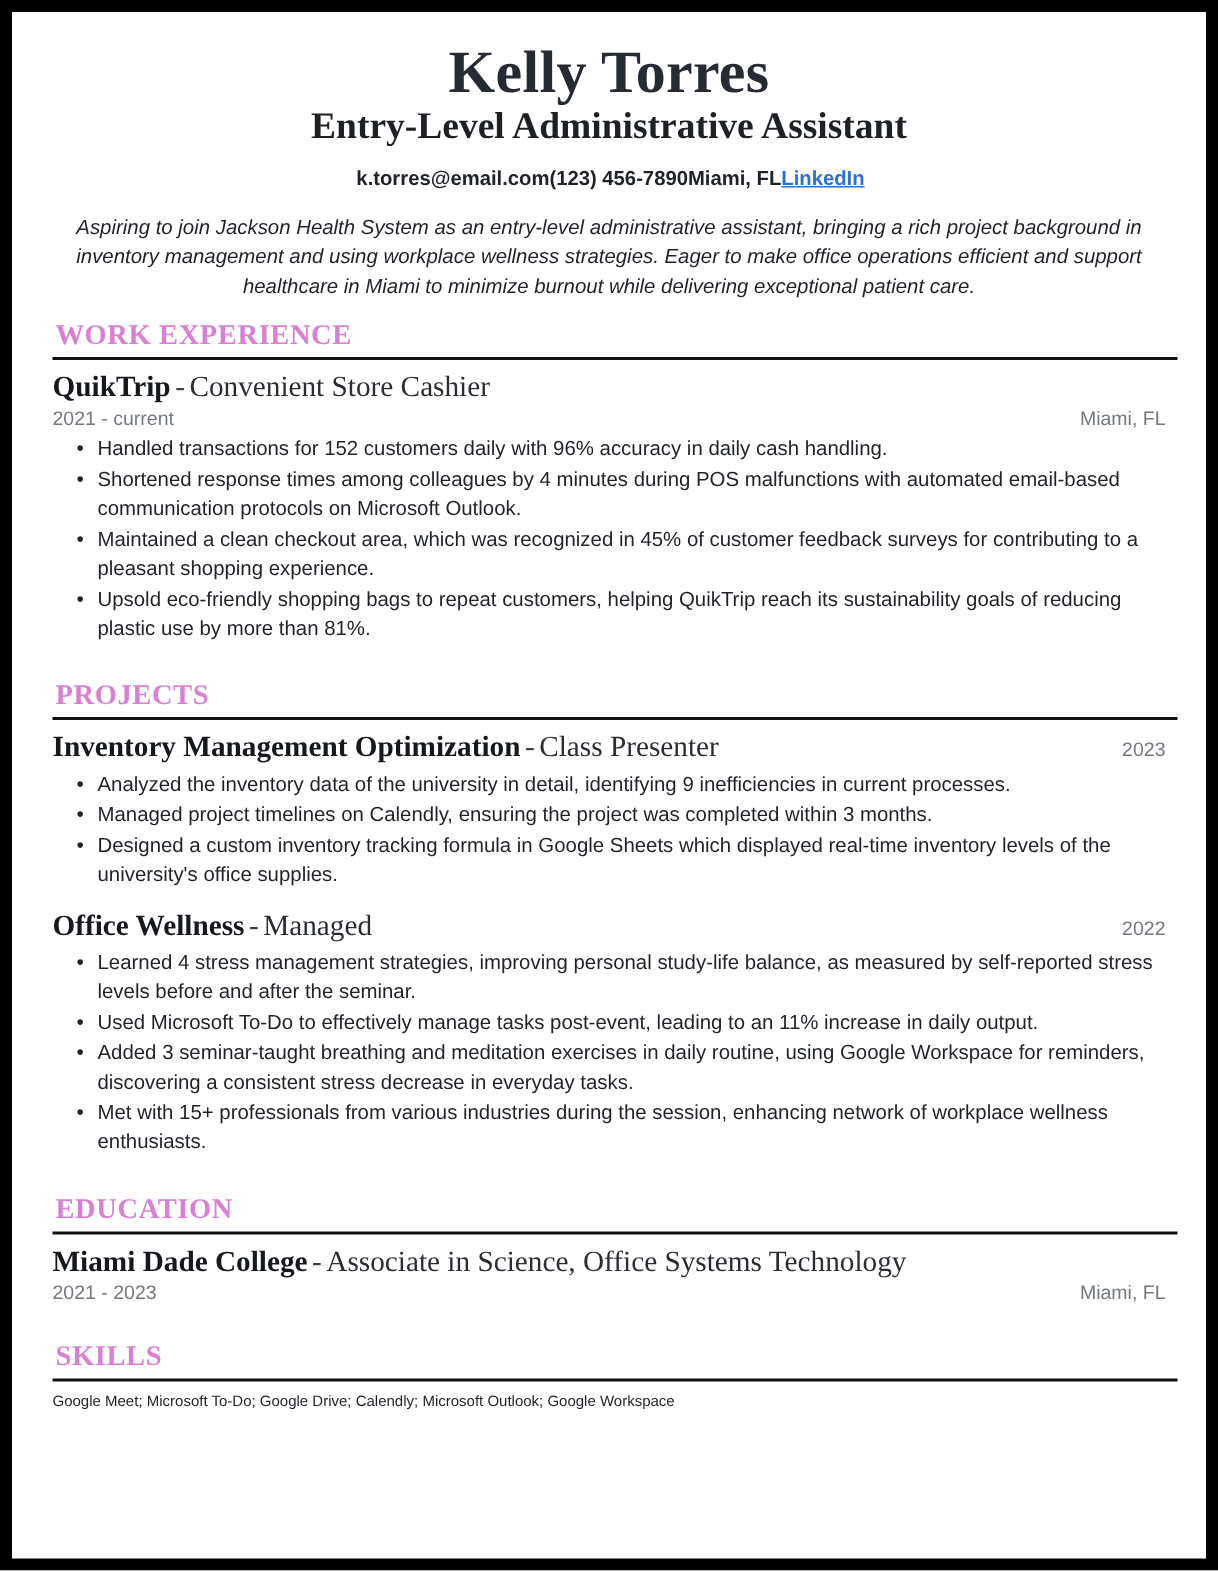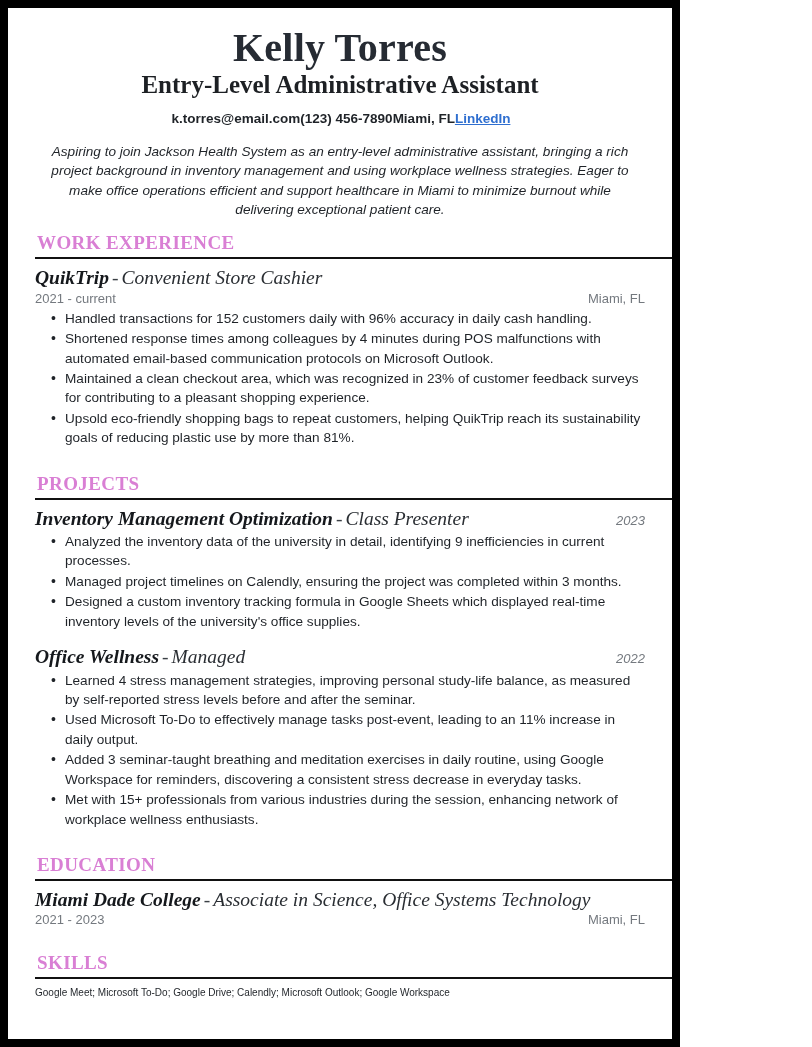--- a/index.html
+++ b/index.html
@@ -10,21 +10,21 @@
     background: #ffffff;
   }
   body {
     width: 812px;
     height: 1047px;
     font-family: "Liberation Sans", sans-serif;
     -webkit-font-smoothing: antialiased;
   }
 
   .page-frame {
-    width: 680px;
+    width: 812px;
     height: 1047px;
     border: 8px solid #000000;
     background: #ffffff;
     overflow: hidden;
   }
 
   .page-inner {
     padding: 18px 27px 0 27px;
     height: 100%;
   }
@@ -96,21 +96,20 @@
   }
 
   .entry { margin-bottom: 4px; }
   .entry + .entry { margin-top: 14px; }
 
   .entry-title-row {
     display: flex;
     justify-content: space-between;
     align-items: baseline;
     margin-bottom: 1px;
-    font-style: italic;
   }
   .entry-title {
     font-family: "Liberation Serif", serif;
     font-size: 19.5px;
     line-height: 1.2;
     color: #15181c;
   }
   .entry-org {
     font-weight: bold;
   }
@@ -209,21 +208,21 @@
             <span class="entry-org">QuikTrip</span><span class="entry-dash">-</span><span class="entry-role">Convenient Store Cashier</span>
           </div>
         </div>
         <div class="entry-meta-row">
           <span>2021 - current</span>
           <span>Miami, FL</span>
         </div>
         <ul class="bullets">
           <li>Handled transactions for 152 customers daily with 96% accuracy in daily cash handling.</li>
           <li>Shortened response times among colleagues by 4 minutes during POS malfunctions with automated email-based communication protocols on Microsoft Outlook.</li>
-          <li>Maintained a clean checkout area, which was recognized in 23% of customer feedback surveys for contributing to a pleasant shopping experience.</li>
+          <li>Maintained a clean checkout area, which was recognized in 45% of customer feedback surveys for contributing to a pleasant shopping experience.</li>
           <li>Upsold eco-friendly shopping bags to repeat customers, helping QuikTrip reach its sustainability goals of reducing plastic use by more than 81%.</li>
         </ul>
       </div>
     </div>
 
     <div class="spacer-sm"></div>
 
     <div class="section">
       <div class="section-heading">PROJECTS</div>
       <hr class="section-rule">

